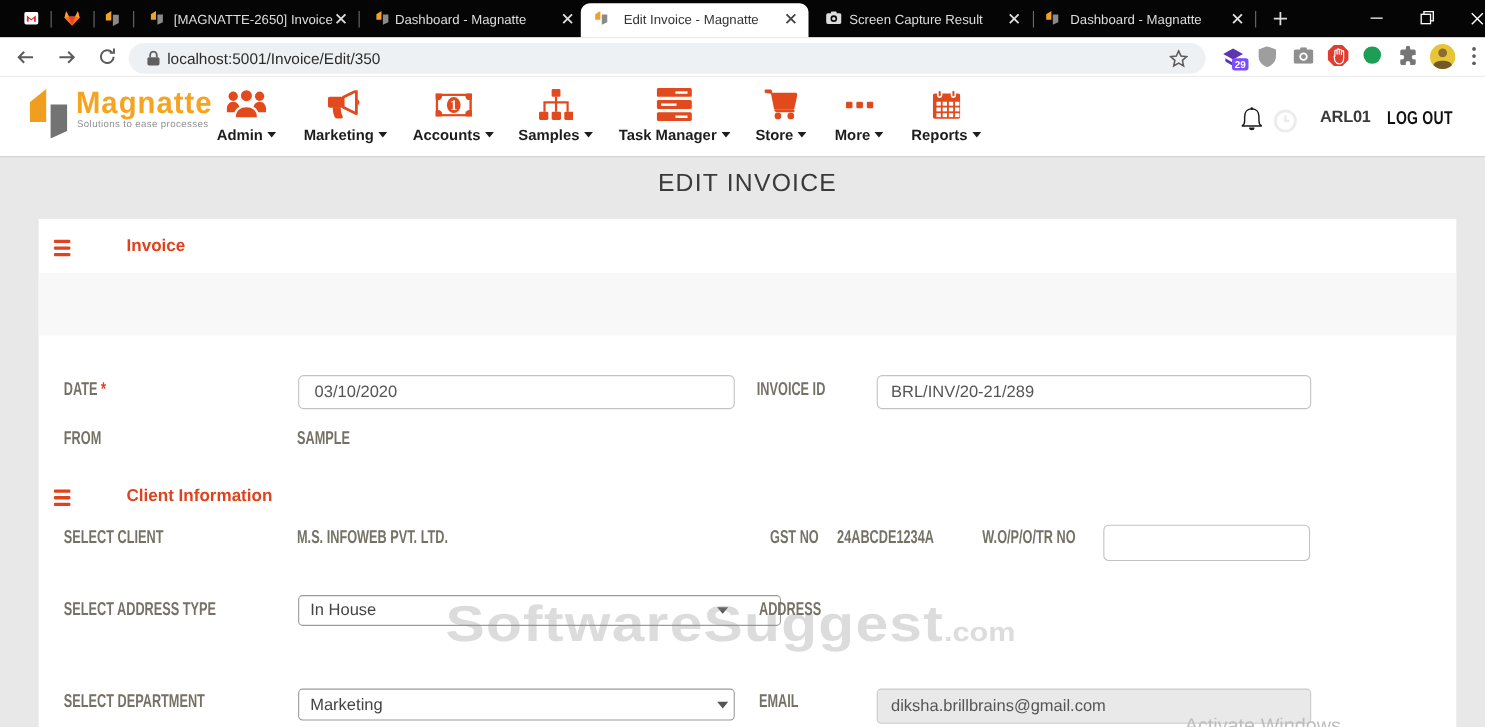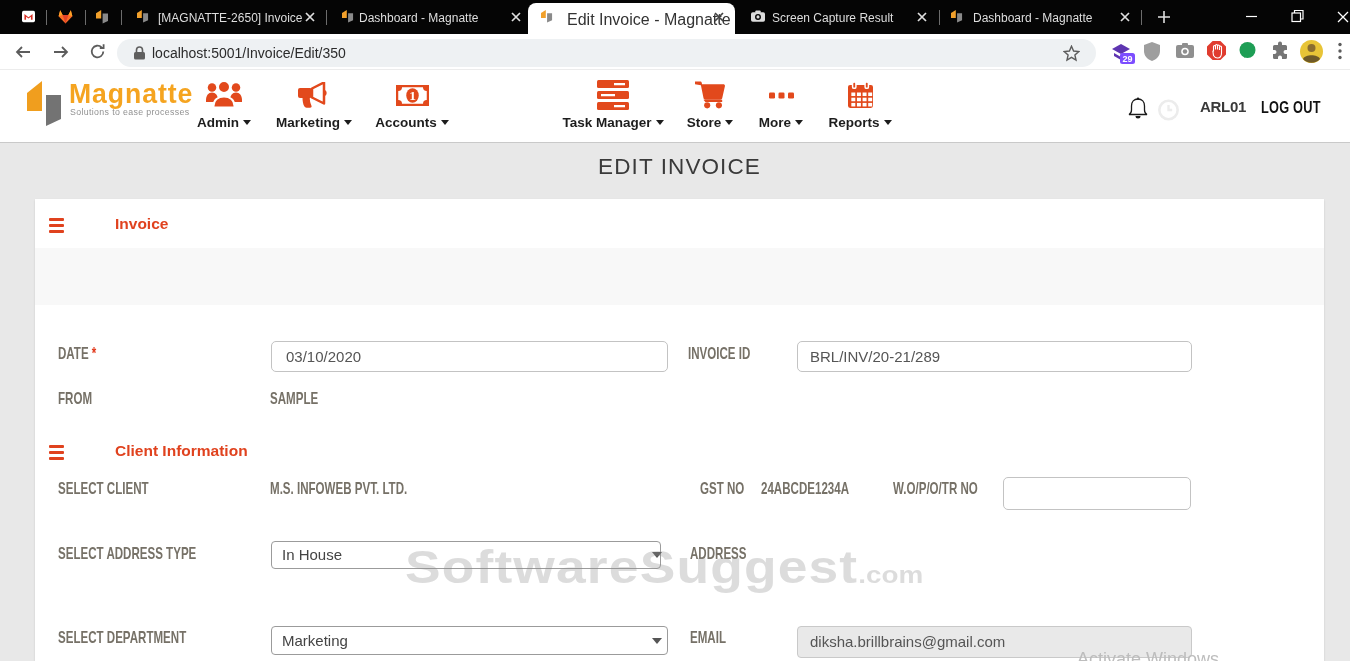--- a/index.html
+++ b/index.html
@@ -91,21 +91,21 @@
     </div>
   <svg class="tabx" style="left:510px;" viewBox="0 0 12 12">
       <path d="M2 2 L10 10 M10 2 L2 10" stroke="#dfdfdf" stroke-width="1.7"></path>
     </svg>
 
   <div class="activetab"></div>
   <svg class="abs" style="left:541px; top:10px; z-index:2;" width="12" height="13" viewBox="0 0 13 14">
       <path fill="#f1a02b" d="M0 3.2 L5.2 0 V8.6 H0 Z"></path>
       <path fill="#8a8a8a" d="M6.6 3.4 H12 V11 L6.6 13.6 Z"></path>
     </svg>
-  <div class="abs" style="left:567px; top:11px; font-size:16px; color:#333; z-index:2;">Edit Invoice - Magnatte</div>
+  <div class="abs" style="left:567px; top:11px; font-size:12px; color:#333; z-index:2;">Edit Invoice - Magnatte</div>
   <svg class="tabx" style="left:713px; z-index:2;" viewBox="0 0 12 12">
       <path d="M2 2 L10 10 M10 2 L2 10" stroke="#444" stroke-width="1.7"></path>
     </svg>
 
   <svg class="abs" style="left:751px; top:10px;" width="14" height="13" viewBox="0 0 16 14">
       <rect x="0" y="2" width="16" height="11" rx="2" fill="#ddd"></rect>
       <rect x="5" y="0" width="6" height="3" rx="1" fill="#ddd"></rect>
       <circle cx="8" cy="7.5" r="3.4" fill="#050505"></circle>
       <circle cx="8" cy="7.5" r="1.8" fill="#ddd"></circle>
     </svg>
@@ -256,20 +256,34 @@
       <circle cx="4.5" cy="37.5" r="7.5"></circle>
             <circle cx="61.5" cy="37.5" r="7.5"></circle>
       <ellipse cx="33" cy="21" rx="12.5" ry="14.5"></ellipse>
       </g>
       <text x="33" y="30.5" font-size="27" font-weight="bold" fill="#fff" text-anchor="middle" font-family="Liberation Serif">1</text>
     </svg>
       </div>
     <div class="navlabel">Accounts<span class="caret"></span></div>
   </div>
 
+  <div class="navitem" style="left:467px; width:76px;">
+    <div class="icobox">
+        <svg width="31" height="29" viewBox="0 0 62 58">
+      <g fill="#e2491c">
+      <rect x="23" y="0" width="16" height="14" rx="2.5"></rect>
+      <rect x="0" y="41" width="17" height="15" rx="2.5"></rect>
+      <rect x="23" y="41" width="17" height="15" rx="2.5"></rect>
+      <rect x="46" y="41" width="17" height="15" rx="2.5"></rect>
+      <path d="M29 14 h4 v8 h21 v19 h-4 v-15 h-17 v15 h-4 v-15 h-17 v15 h-4 V22 h21 Z"></path>
+      </g>
+    </svg>
+      </div>
+    <div class="navlabel">Samples<span class="caret"></span></div>
+  </div>
 
   <div class="navitem" style="left:558px; width:110px;">
     <div class="icobox">
         <svg width="32" height="30" viewBox="0 0 64 60">
       <g fill="#e2491c">
       <rect x="0" y="0" width="64" height="16" rx="3"></rect>
       <rect x="0" y="22" width="64" height="16" rx="3"></rect>
       <rect x="0" y="44" width="64" height="16" rx="3"></rect>
       </g>
       <rect x="34" y="6" width="22" height="4.5" fill="#fff"></rect>
@@ -374,21 +388,21 @@
     <div class="sechead" style="left:36px; top:243px;text-align:center;">Client Information</div>
 
     <div class="lab" style="left:23px; top:280px;">SELECT CLIENT</div>
     <div class="lab" style="left:235px; top:280px;">M.S. INFOWEB PVT. LTD.</div>
     <div class="lab" style="left:665px; top:280px;">GST NO</div>
     <div class="lab" style="left:726px; top:280px;">24ABCDE1234A</div>
     <div class="lab" style="left:858px; top:280px;">W.O/P/O/TR NO</div>
     <div class="inp" style="left:968px; top:278px; width:188px; height:33px;"></div>
 
     <div class="lab" style="left:23px; top:345px;">SELECT ADDRESS TYPE</div>
-    <div class="sel" style="left:236px; top:342px; width:390px; height:28px; line-height:26px; padding-left:10px;">In House</div>
+    <div class="sel" style="left:236px; top:342px; width:439px; height:28px; line-height:26px; padding-left:10px;">In House</div>
     <div class="selcaret" style="left:617px; top:353px;"></div>
     <div class="lab" style="left:655px; top:345px;">ADDRESS</div>
 
     <div class="lab" style="left:23px; top:429px;">SELECT DEPARTMENT</div>
     <div class="sel" style="left:236px; top:427px; width:397px; height:29px; line-height:27px; padding-left:10px;">Marketing</div>
     <div class="selcaret" style="left:617px; top:439px;"></div>
     <div class="lab" style="left:655px; top:429px;">EMAIL</div>
     <div class="abs gray" style="left:762px; top:427px; width:395px; height:32px; border-radius:4px; font-size:15px; color:#555; line-height:30px; padding-left:12px;">diksha.brillbrains@gmail.com</div>
   </div>
 </div>

